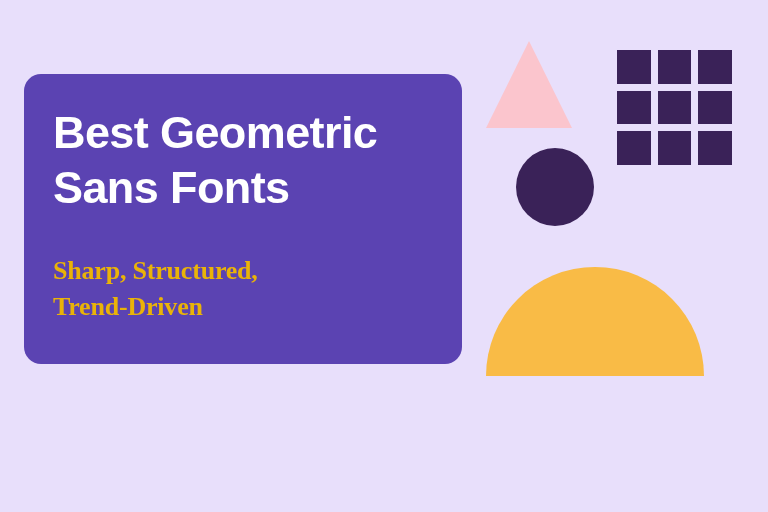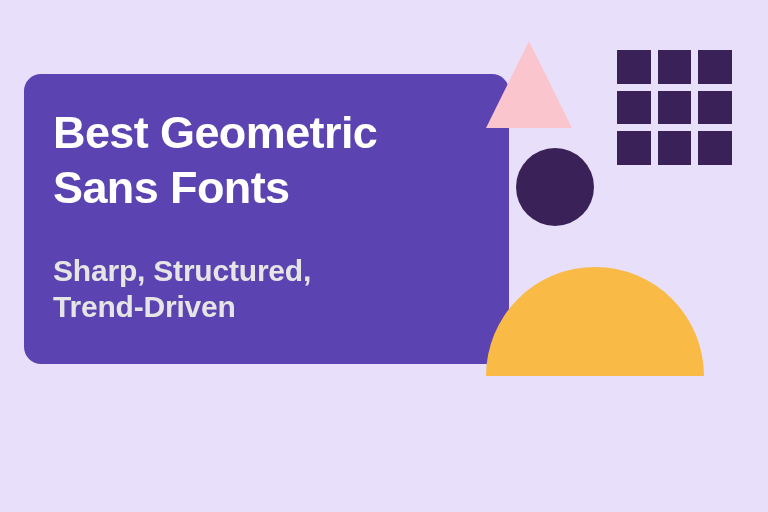--- a/index.html
+++ b/index.html
@@ -22,21 +22,21 @@
     height: 512px;
     background: #e8dffb;
     overflow: hidden;
   }
 
   
   .hero-card {
     position: absolute;
     left: 24px;
     top: 74px;
-    width: 485px;
+    width: 438px;
     height: 290px;
     background: #5b43b2;
     border-radius: 17px;
   }
 
   .hero-title {
     position: absolute;
     left: 29px;
     top: 31px;
     width: 400px;
@@ -47,24 +47,24 @@
     line-height: 55px;
     letter-spacing: -0.6px;
     white-space: pre-line;
   }
 
   .hero-subtitle {
     position: absolute;
     left: 29px;
     top: 179px;
     width: 400px;
-    color: #e5e5e5;
-    font-family: Liberation Sans, sans-serif;
+    color: #eab308;
+    font-family: Liberation Serif, serif;
     font-weight: bold;
-    font-size: 30px;
+    font-size: 26px;
     line-height: 36px;
     letter-spacing: -0.2px;
     white-space: pre-line;
   }
 
   
   .shape {
     position: absolute;
   }
 

